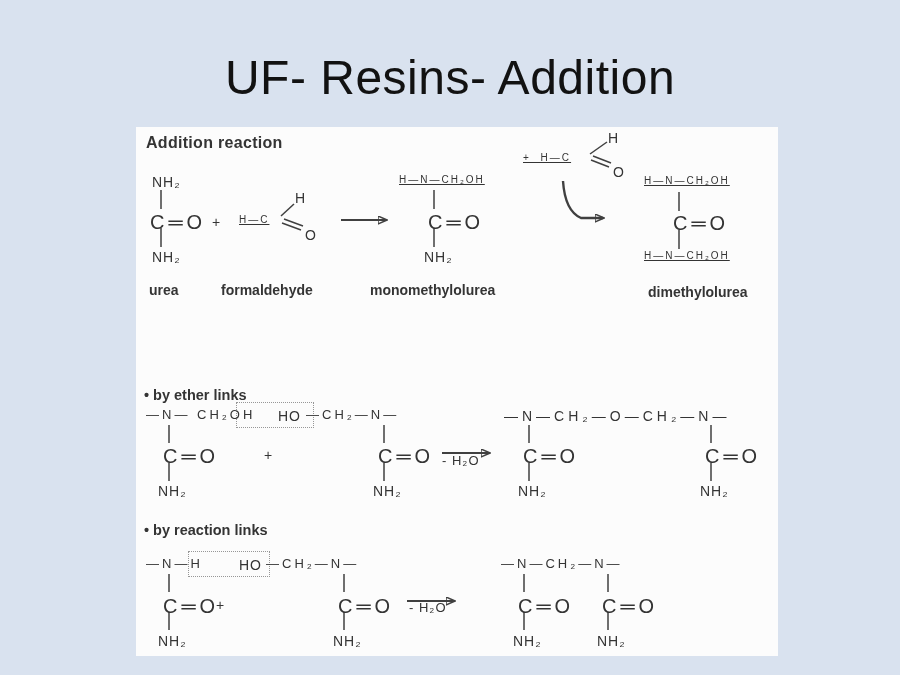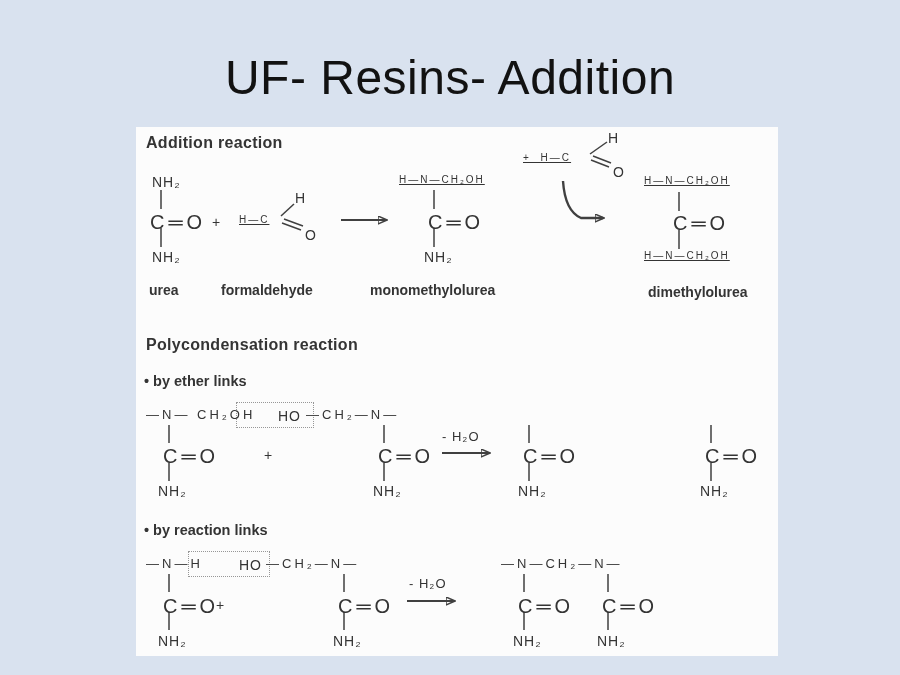--- a/index.html
+++ b/index.html
@@ -23,21 +23,21 @@
   .panel span{position:absolute;white-space:pre;color:#343434;line-height:1.15;}
   .head{font-size:16px;font-weight:bold;color:#282828;letter-spacing:0.3px;}
   .sub{font-size:14.5px;font-weight:bold;color:#282828;}
   .lbl{font-size:14px;font-weight:bold;color:#262626;}
   .t14{font-size:14px;letter-spacing:1px;}
   .ls2{font-size:10px;letter-spacing:2px;text-decoration:underline;}
   .ls3{font-size:13px;letter-spacing:3px;}
   .ls4{font-size:14px;letter-spacing:4px;}
   .co{font-size:20px;letter-spacing:4px;}
   .ws{word-spacing:5px;}
-  .h2o{font-size:13px;letter-spacing:1px;color:#343434;}
+  .h2o{font-size:13px;letter-spacing:1px;color:#343434;margin-top:24px;}
   .dbox{position:absolute;border:1.5px dotted #979797;}
   svg.overlay{position:absolute;left:0;top:0;}
   svg.overlay line,svg.overlay path{stroke:#404040;stroke-width:1.5;fill:none;}
   svg.overlay .arrow{stroke-width:2.2;}
   svg.overlay .curve{stroke-width:2.4;}
 </style>
 </head>
 <body>
 
 <div class="slide">
@@ -139,33 +139,33 @@
 
     <span class="ls2 ws" style="left:387px;top:25px">+ H—C</span>
     <span class="t14" style="left:472px;top:3px">H</span>
     <span class="t14" style="left:477px;top:37px">O</span>
 
     <span class="ls2" style="left:508px;top:48px">H—N—CH₂OH</span>
     <span class="co" style="left:537px;top:85px">C═O</span>
     <span class="ls2" style="left:508px;top:123px">H—N—CH₂OH</span>
     <span class="lbl" style="left:512px;top:157px">dimethylolurea</span>
 
-    <span class="head" style="left:10px;top:209px">Polycondensation reaction</span>
-    <span class="sub" style="left:8px;top:246px">• by ether links</span>
+    <span class="sub" style="left:8px;top:260px">• by ether links</span>
 
     <span class="ls3" style="left:10px;top:281px">—N— CH₂OH</span>
     <span class="t14" style="left:142px;top:281px">HO</span>
     <span class="ls3" style="left:170px;top:281px">—CH₂—N—</span>
     <span class="co" style="left:27px;top:318px">C═O</span>
     <span class="t14" style="left:22px;top:356px">NH₂</span>
     <span class="t14" style="left:128px;top:320px">+</span>
     <span class="co" style="left:242px;top:318px">C═O</span>
     <span class="t14" style="left:237px;top:356px">NH₂</span>
     <span class="h2o" style="left:306px;top:303px">- H₂O</span>
 
+    <span class="ls4" style="left:368px;top:281px">—N—CH₂—O—CH₂—N—</span>
     <span class="co" style="left:387px;top:318px">C═O</span>
     <span class="t14" style="left:382px;top:356px">NH₂</span>
     <span class="co" style="left:569px;top:318px">C═O</span>
     <span class="t14" style="left:564px;top:356px">NH₂</span>
 
     <span class="sub" style="left:8px;top:395px">• by reaction links</span>
 
     <span class="ls3" style="left:10px;top:430px">—N—H</span>
     <span class="t14" style="left:103px;top:430px">HO</span>
     <span class="ls3" style="left:130px;top:430px">—CH₂—N—</span>

